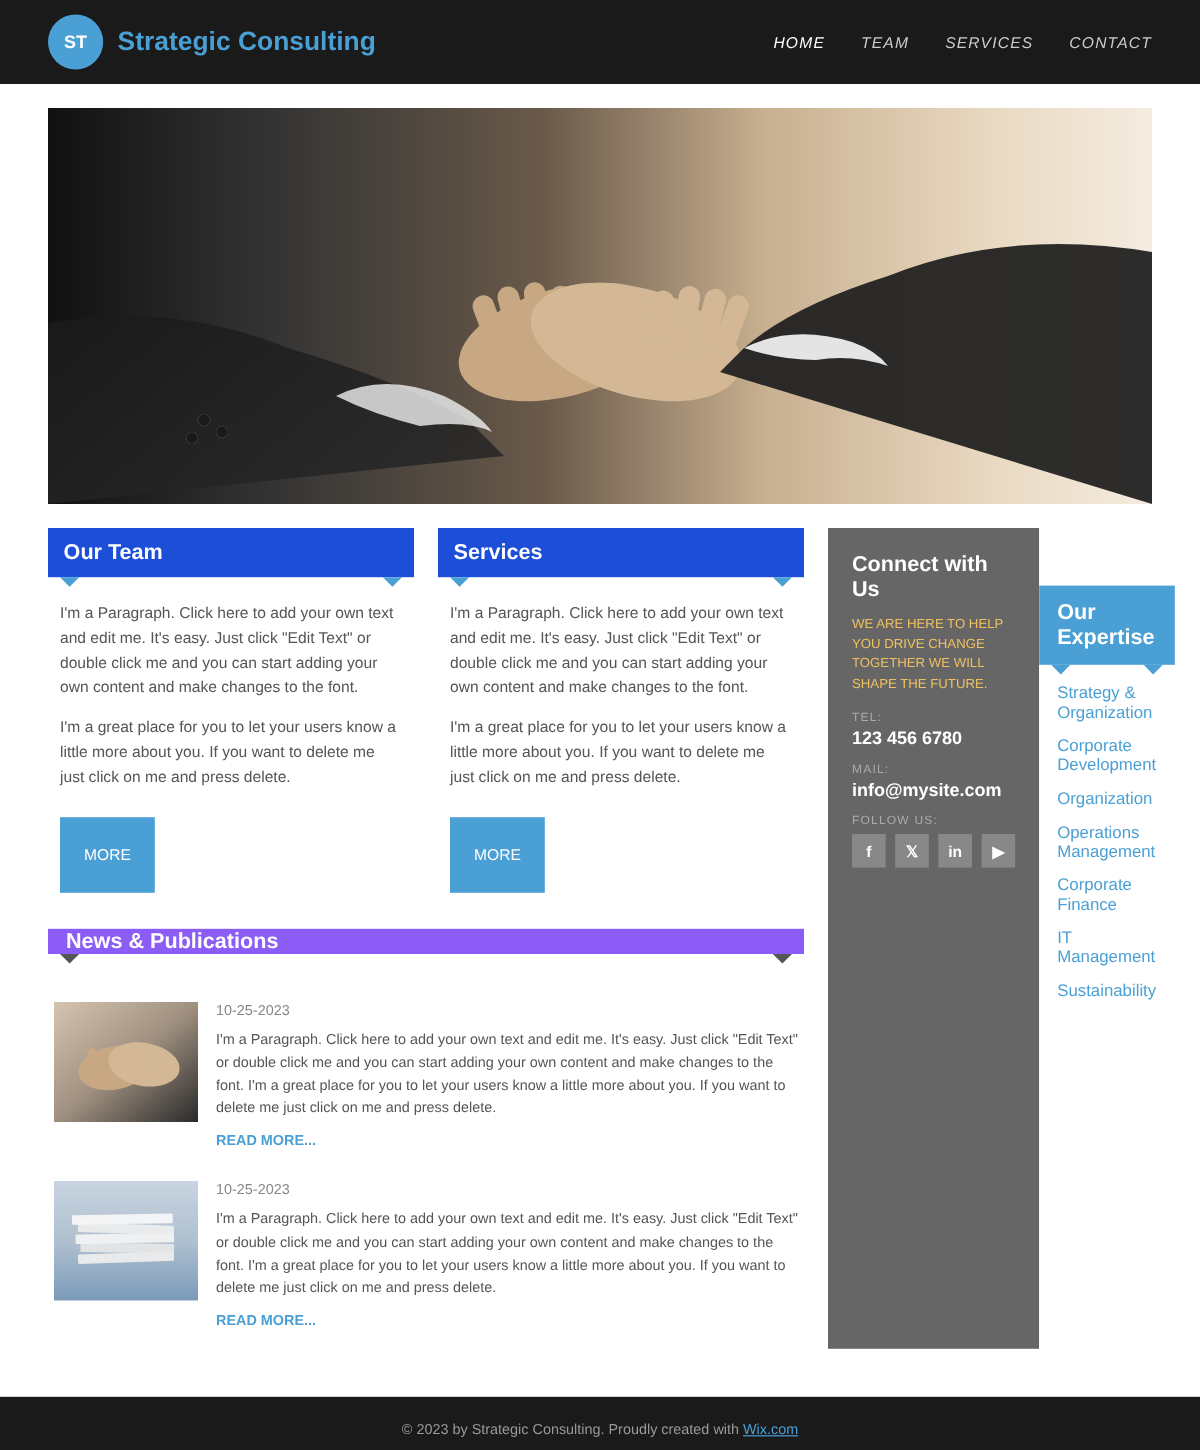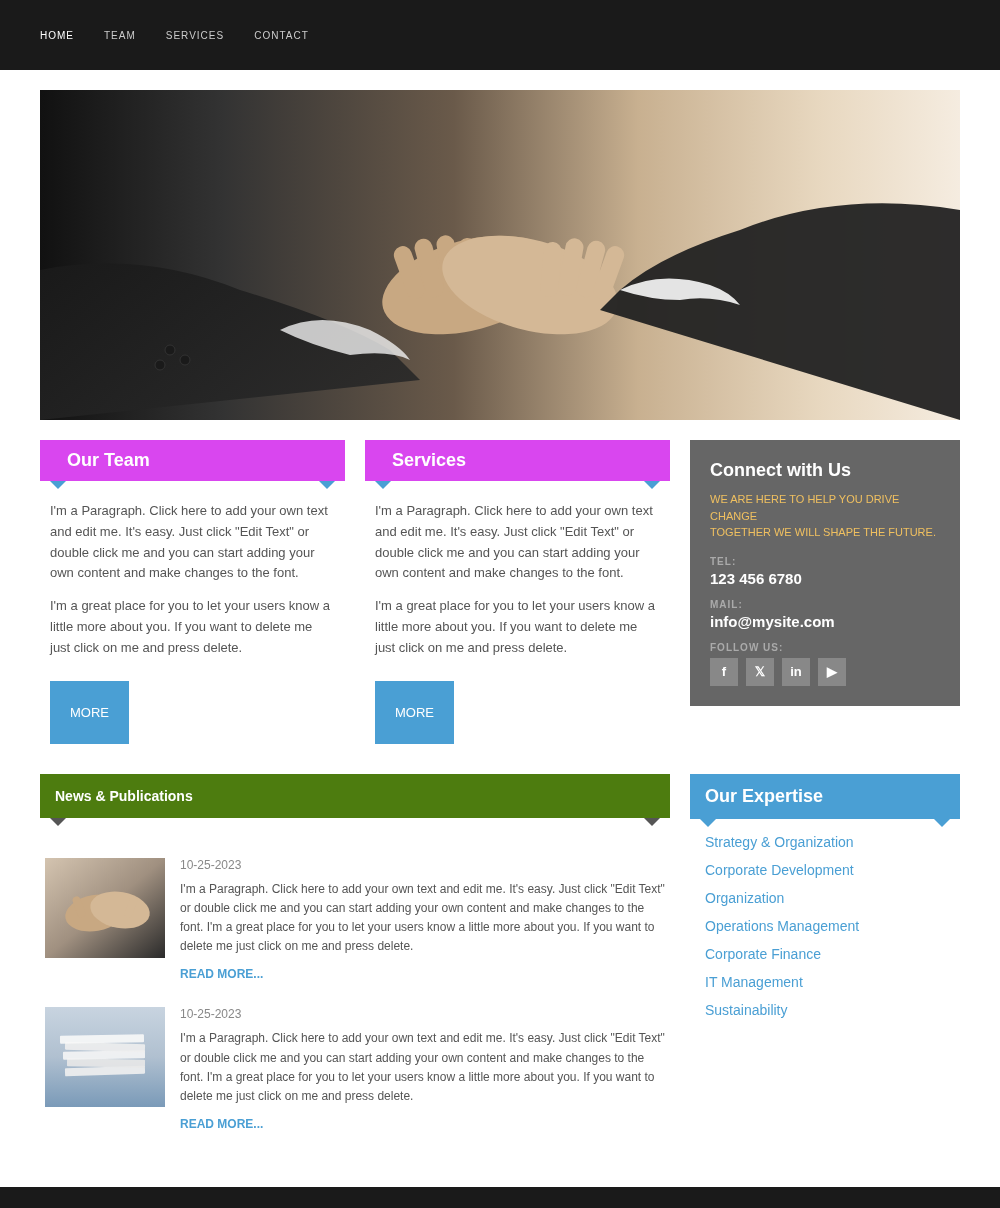--- a/index.html
+++ b/index.html
@@ -40,23 +40,24 @@
       color: #4a9fd4;
     }
     .nav {
       display: flex;
       gap: 30px;
       align-items: center;
     }
     .nav a {
       color: #ccc;
       text-decoration: none;
-      font-size: 10px;
+      font-size: 13px;
       letter-spacing: 1px;
       text-transform: uppercase;
+      font-style: italic;
     }
     .nav a.active { color: #fff; }
 
     
     .hero {
       width: 920px;
       margin: 20px auto 0;
       height: 330px;
       background: linear-gradient(135deg, #2c2c2c 0%, #555 30%, #8a7a6a 55%, #c4a882 70%, #e8d0b0 85%, #f0e0c8 100%);
       position: relative;
@@ -90,23 +91,23 @@
     }
     .top-panels {
       display: flex;
       gap: 20px;
     }
     .panel {
       flex: 1;
       background: #fff;
     }
     .panel-header {
-      background: #d946ef;
-      color: #fff;
-      padding: 10px 27px;
+      background: #1d4ed8;
+      color: #fff;
+      padding: 10px 13px;
       font-size: 18px;
       font-weight: bold;
       position: relative;
     }
     .panel-header::after {
       content: '';
       position: absolute;
       bottom: -8px;
       left: 10px;
       border-left: 8px solid transparent;
@@ -138,24 +139,24 @@
       margin-top: 10px;
       cursor: pointer;
       border: none;
     }
 
     
     .news-section {
       background: #fff;
     }
     .news-header {
-      background: #4d7c0f;
-      color: #fff;
-      padding: 14px 15px;
-      font-size: 14px;
+      background: #8b5cf6;
+      color: #fff;
+      padding: 0 15px;
+      font-size: 18px;
       font-weight: bold;
       position: relative;
     }
     .news-header::before {
       content: '';
       position: absolute;
       bottom: -8px;
       left: 10px;
       border-left: 8px solid transparent;
       border-right: 8px solid transparent;
@@ -200,21 +201,21 @@
       font-weight: bold;
       text-decoration: none;
       cursor: pointer;
     }
 
     
     .right-sidebar {
       width: 270px;
       flex-shrink: 0;
       display: flex;
-      flex-direction: column;
+      flex-direction: row;
       gap: 0;
     }
 
     
     .connect-box {
       background: #666;
       color: #fff;
       padding: 20px;
       margin-bottom: 20px;
     }
@@ -230,21 +231,20 @@
       line-height: 1.5;
       margin-bottom: 15px;
       text-transform: uppercase;
     }
     .connect-box .info-label {
       font-size: 10px;
       color: #aaa;
       text-transform: uppercase;
       letter-spacing: 1px;
       margin-bottom: 3px;
-      font-weight: bold;
     }
     .connect-box .info-value {
       font-size: 15px;
       color: #fff;
       margin-bottom: 12px;
       font-weight: bold;
     }
     .social-icons {
       display: flex;
       gap: 8px;
@@ -313,20 +313,29 @@
       padding: 20px;
       font-size: 12px;
       margin-top: 20px;
     }
     .footer a { color: #4a9fd4; }
   </style>
 </head>
 <body>
 
 <header class="header">
+  <div class="logo-area">
+    <div class="logo-circle">
+      <span>ST</span>
+    </div>
+    <div class="logo-text">
+      <span>Strategic</span>
+      <span>Consulting</span>
+    </div>
+  </div>
   <nav class="nav">
     <a class="active">HOME</a>
     <a>TEAM</a>
     <a>SERVICES</a>
     <a>CONTACT</a>
   </nav>
 </header>
 
 <div style="width:920px; margin: 20px auto 0;">
   <div class="hero">

